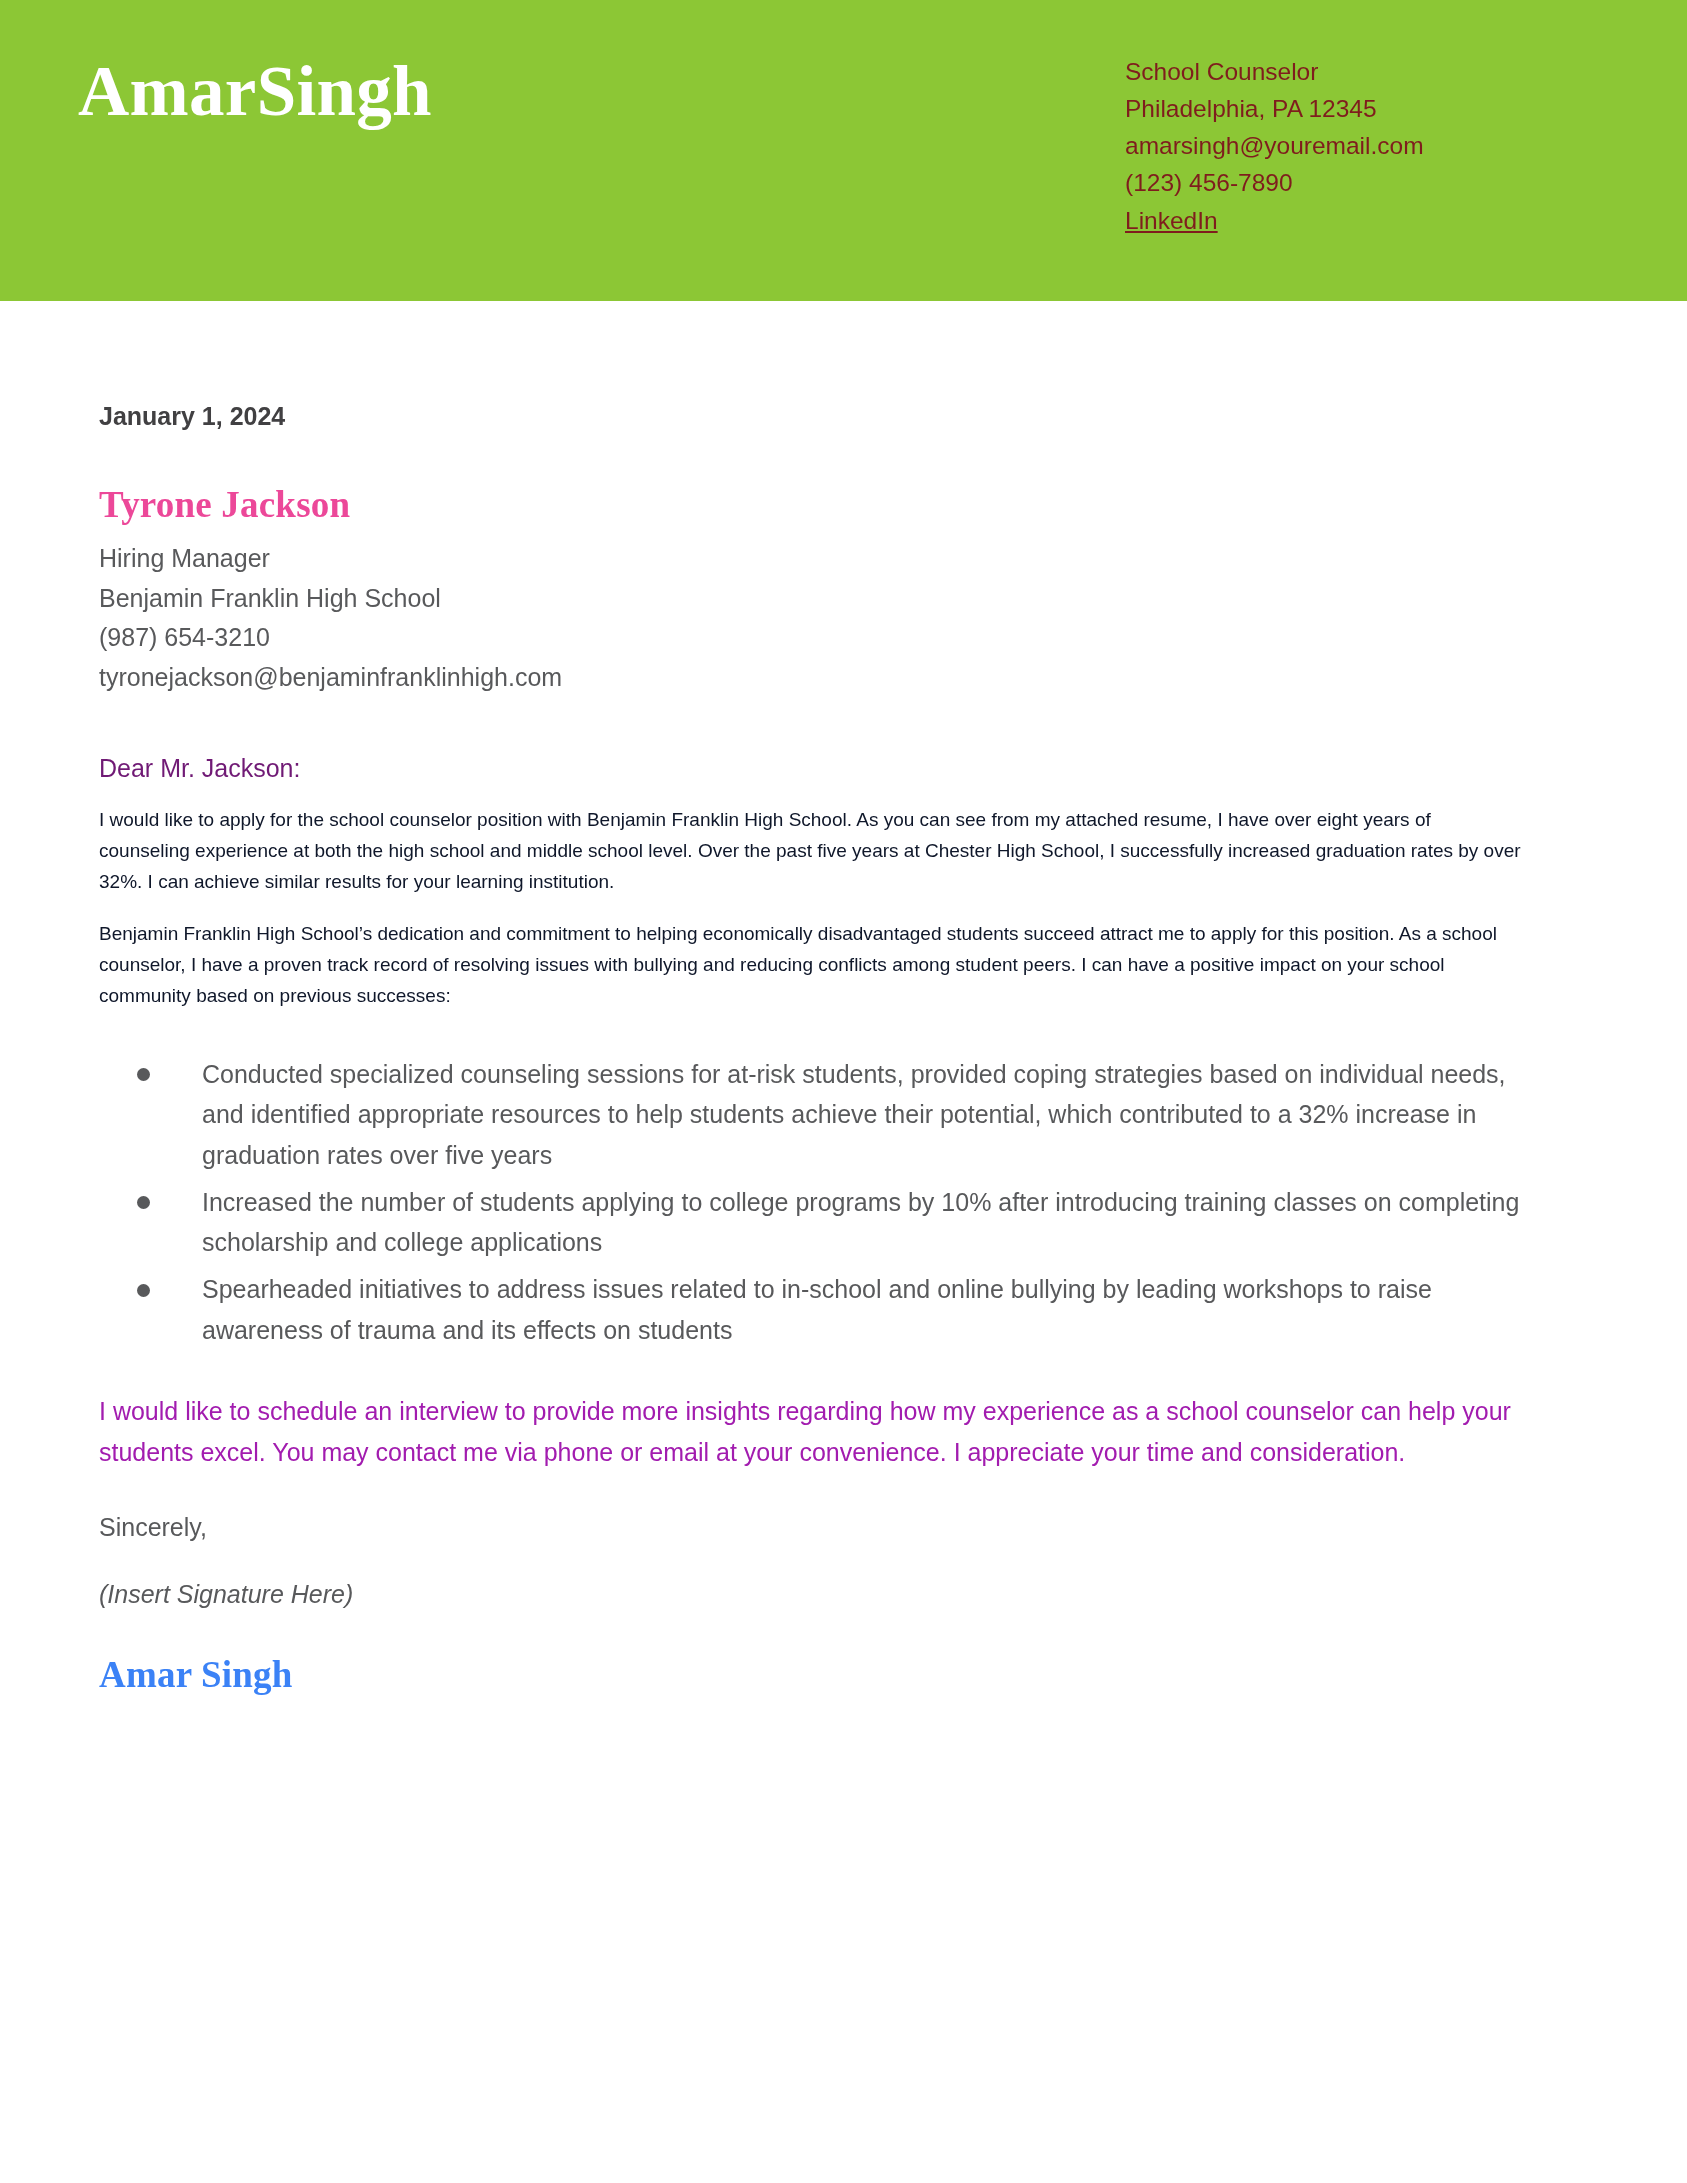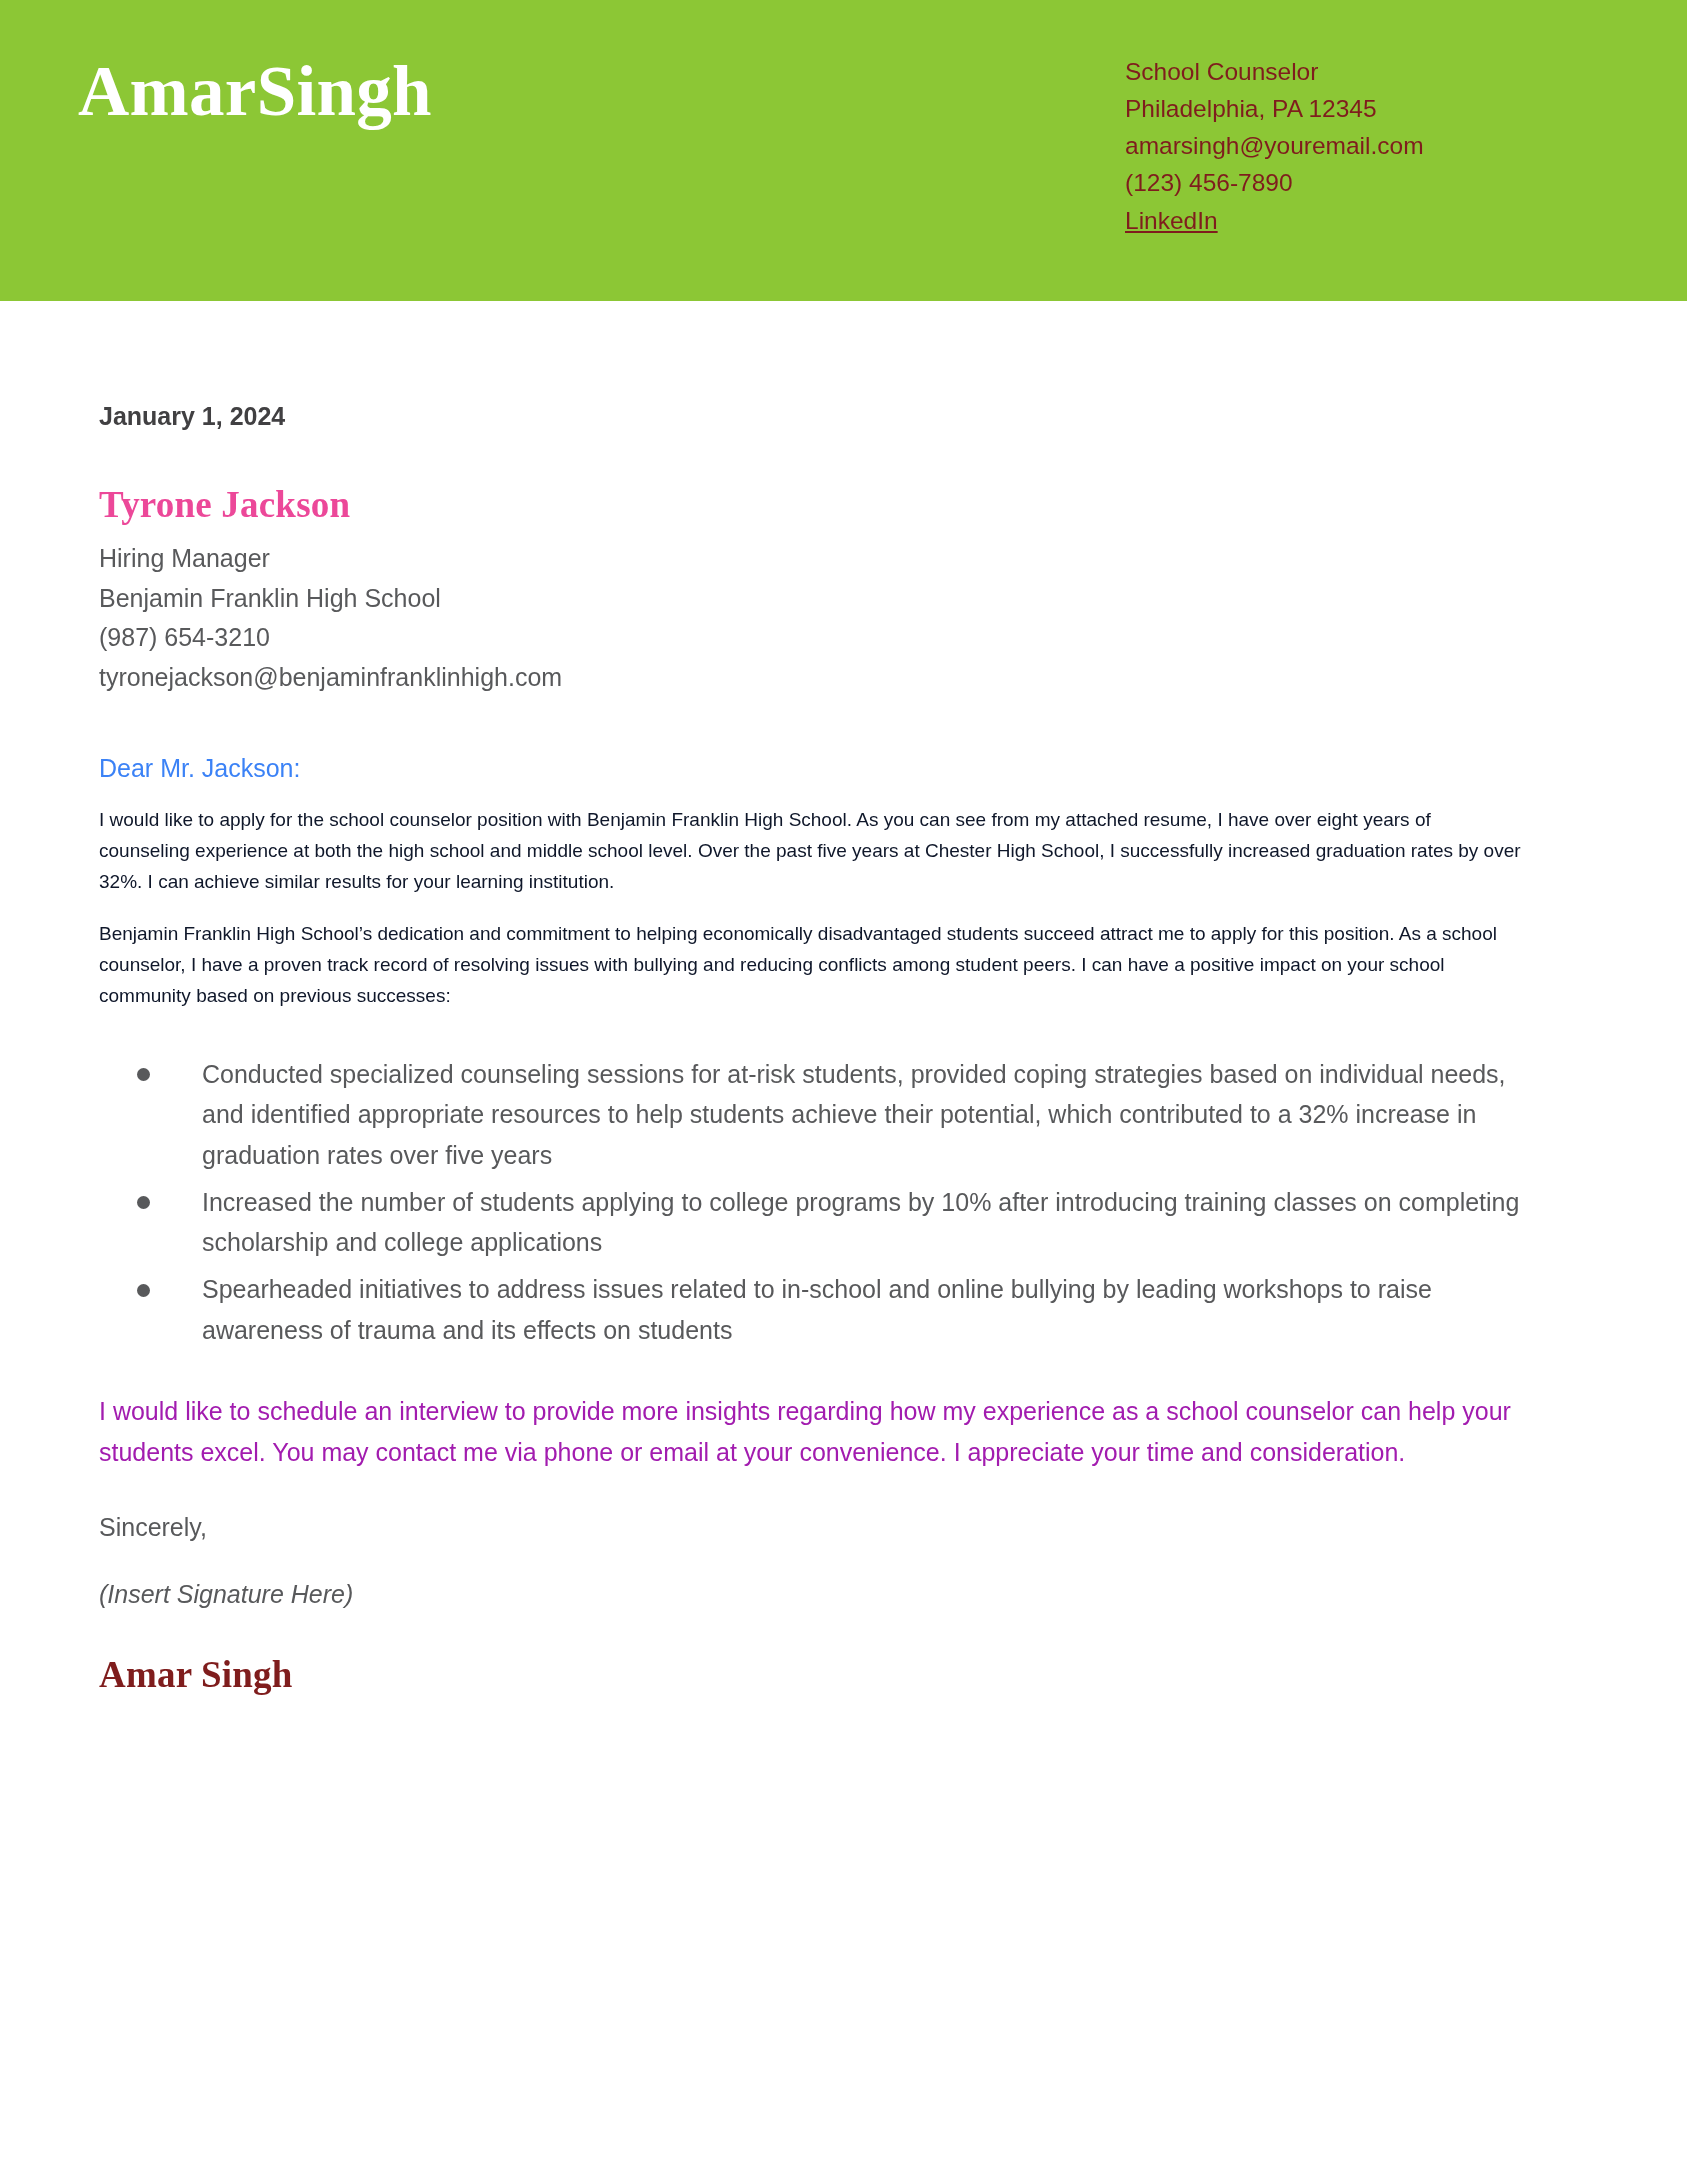--- a/index.html
+++ b/index.html
@@ -96,21 +96,21 @@
   .recipient-line {
     font-family: "Liberation Sans", sans-serif;
     font-size: 25px;
     line-height: 1.58;
     color: #58595B;
   }
 
   .salutation {
     font-family: "Liberation Sans", sans-serif;
     font-size: 25px;
-    color: #3b82f6;
+    color: #701a75;
     margin-top: 57px;
   }
 
   .para {
     font-family: "Liberation Sans", sans-serif;
     font-size: 19px;
     line-height: 1.62;
     color: #0f172a;
     margin-top: 22px;
     text-align: left;
@@ -162,21 +162,21 @@
     font-style: italic;
     font-size: 25px;
     color: #58595B;
     margin-top: 38px;
   }
 
   .signature-name {
     font-family: "Liberation Serif", "DejaVu Serif", serif;
     font-weight: bold;
     font-size: 37px;
-    color: #7f1d1d;
+    color: #3b82f6;
     margin-top: 44px;
     letter-spacing: 0.2px;
   }
 </style>
 </head>
 <body>
 
 <div class="page">
 
   <div class="header-band">

